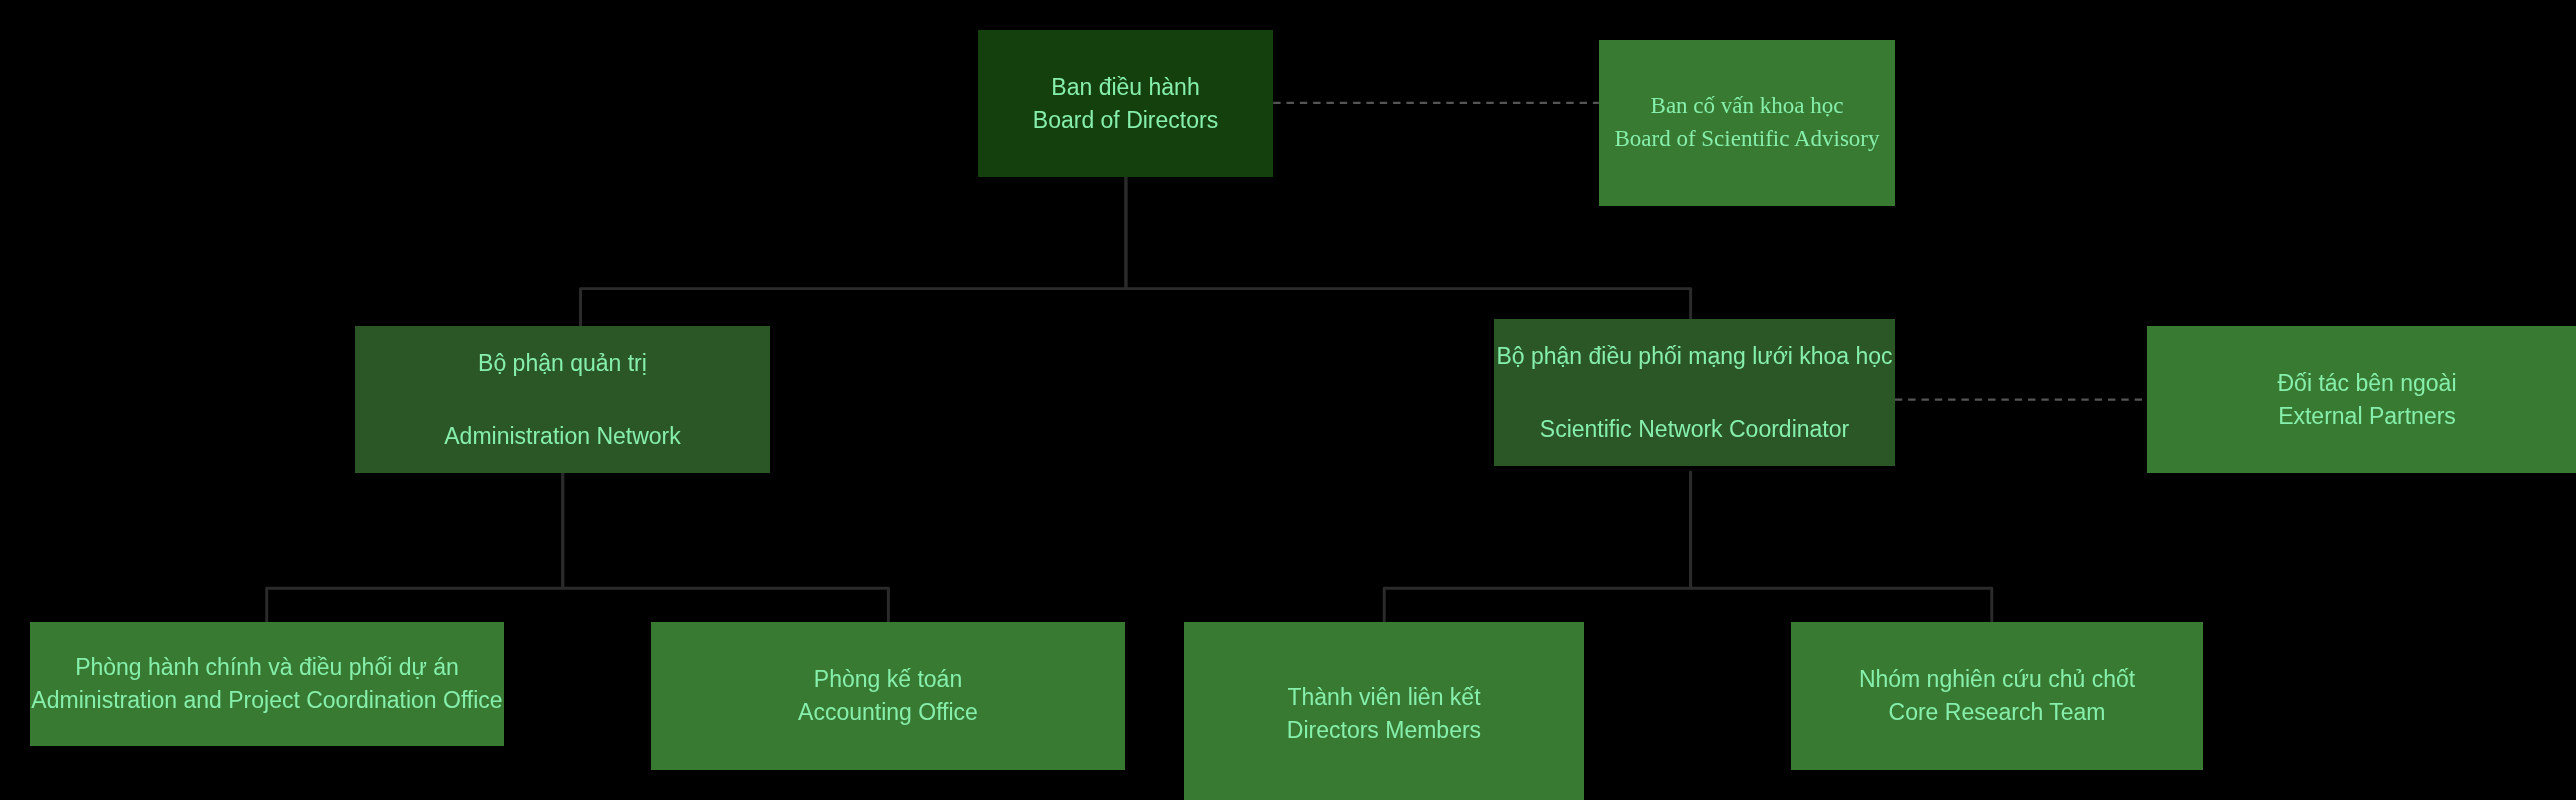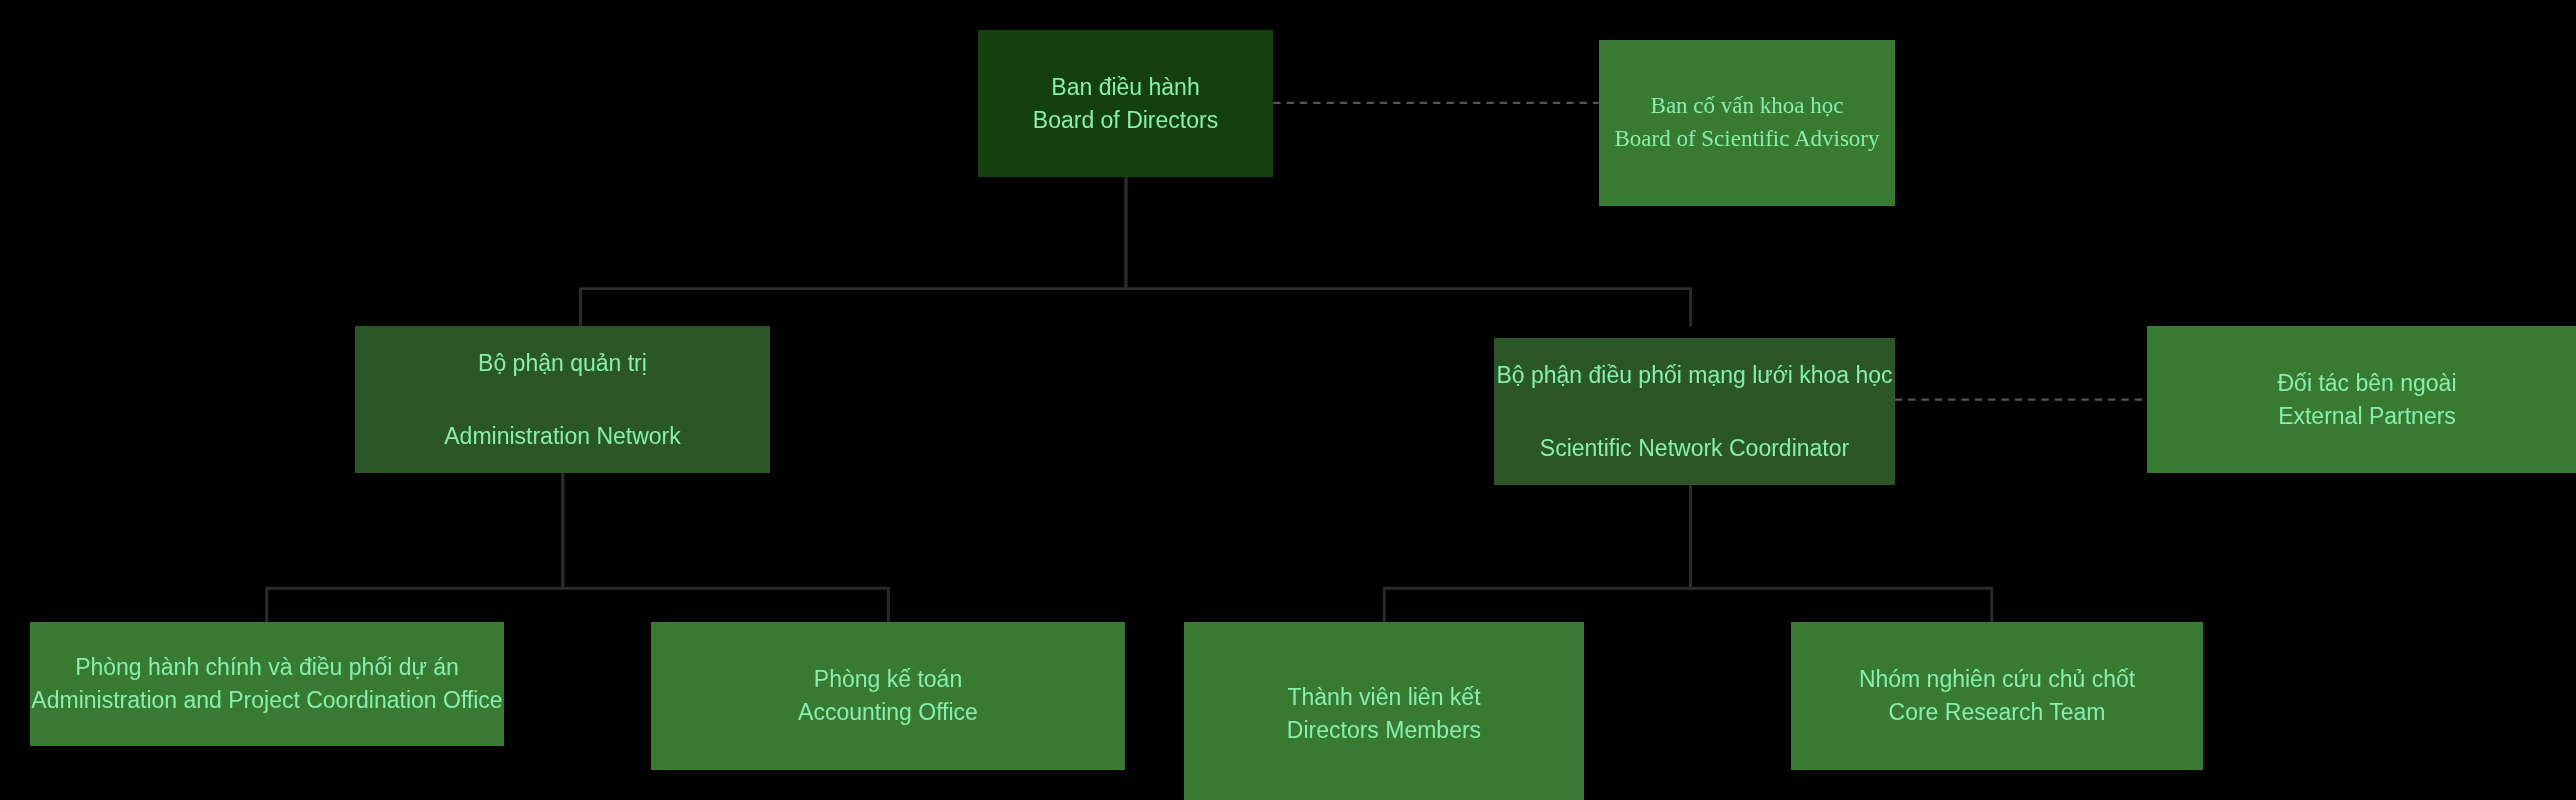--- a/index.html
+++ b/index.html
@@ -85,21 +85,21 @@
   <div class="node lvl-leaf" id="n-board-of-scientific-advisory" style="left: 1599px; top: 40px; width: 296px; height: 166px; background: rgb(56, 122, 50); font-family: Liberation Serif, serif;">
     <span class="line-vi">Ban cố vấn khoa học</span>
     <span class="line-en">Board of Scientific Advisory</span>
   </div>
 
   <div class="node lvl-mid" id="n-administration-office" style="left: 355px; top: 326px; width: 415px; height: 147px; background: rgb(43, 87, 39);">
     <span class="line-vi">Bộ phận quản trị</span>
     <span class="line-en">Administration Network</span>
   </div>
 
-  <div class="node lvl-mid" id="n-scientific-network-coordinator" style="left: 1494px; top: 338px; width: 401px; height: 147px; background: rgb(43, 87, 39);">
+  <div class="node lvl-mid" id="n-scientific-network-coordinator" style="left: 1494px; top: 319px; width: 401px; height: 147px; background: rgb(43, 87, 39);">
     <span class="line-vi">Bộ phận điều phối mạng lưới khoa học</span>
     <span class="line-en">Scientific Network Coordinator</span>
   </div>
 
   <div class="node lvl-leaf" id="n-external-partners" style="left: 2147px; top: 326px; width: 440px; height: 147px; background: rgb(56, 122, 50);">
     <span class="line-vi">Đối tác bên ngoài</span>
     <span class="line-en">External Partners</span>
   </div>
 
   <div class="node lvl-leaf" id="n-administration-and-project-coordination-office" style="left: 30px; top: 622px; width: 474px; height: 124px; background: rgb(56, 122, 50);">

